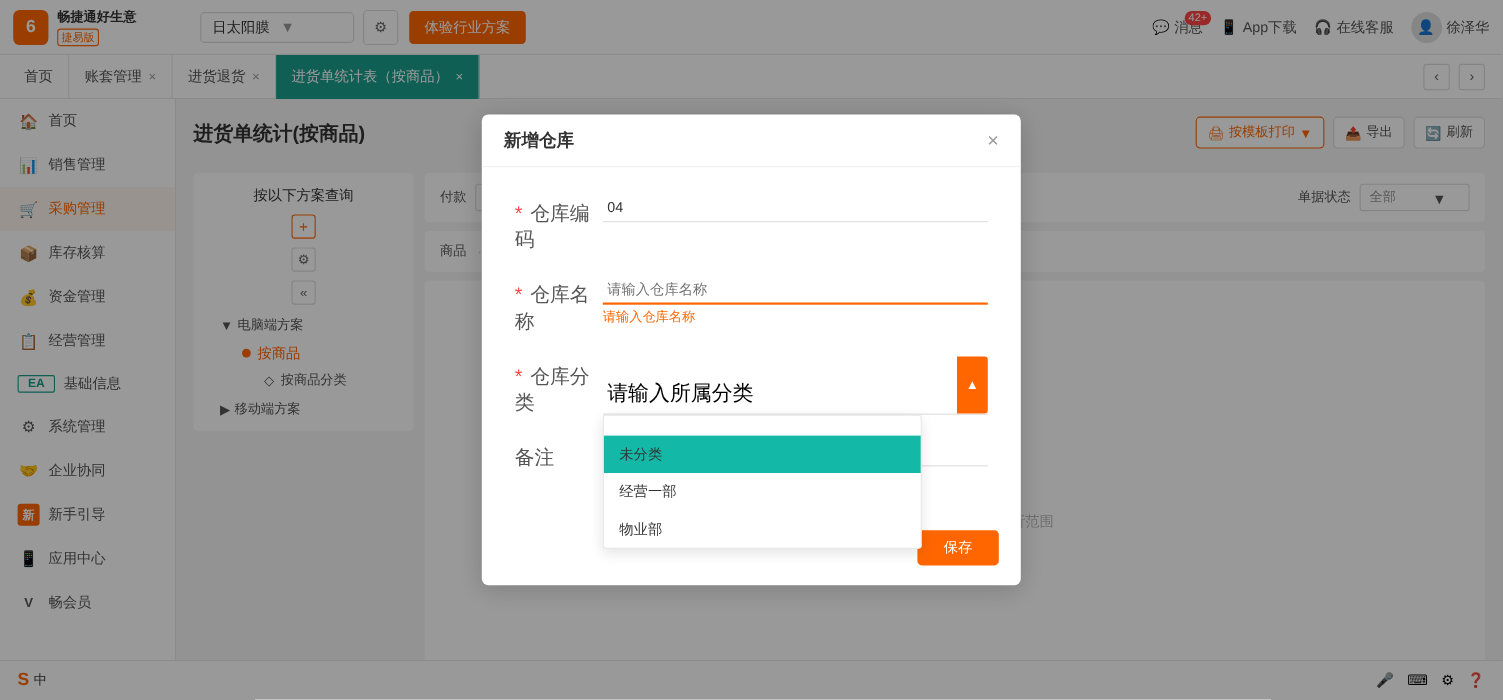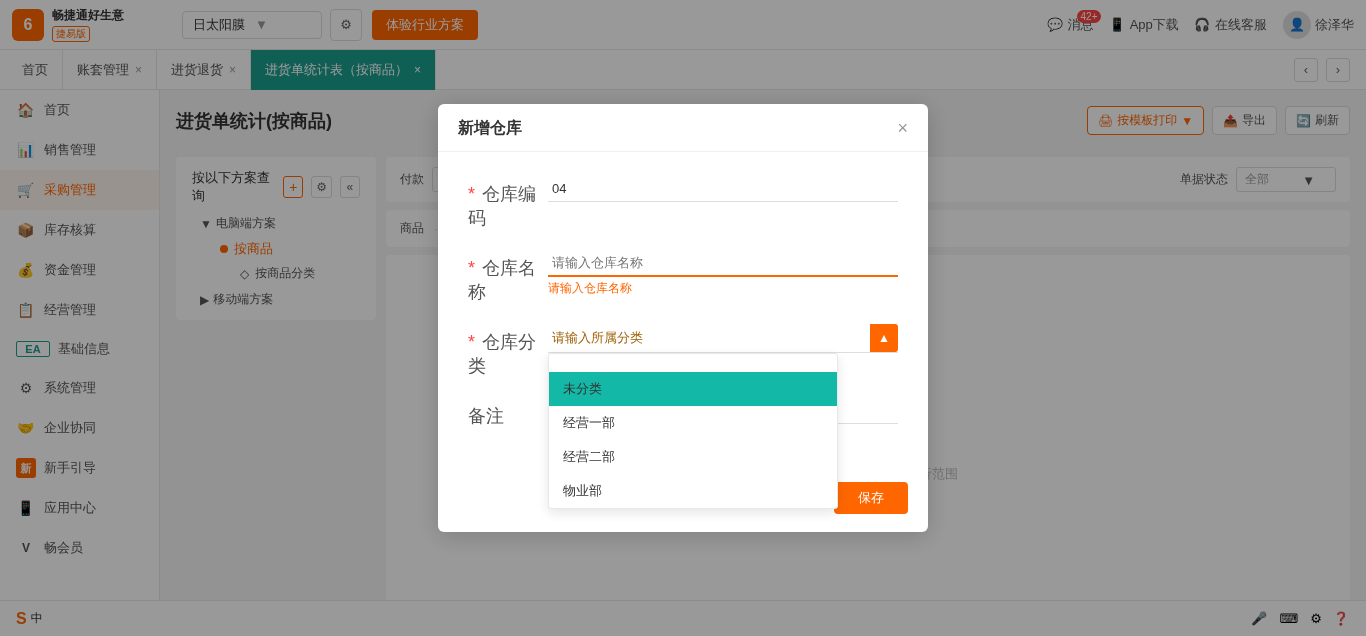--- a/index.html
+++ b/index.html
@@ -88,21 +88,21 @@
     .toolbar { display: flex; align-items: center; justify-content: flex-end; gap: 8px; margin-bottom: 12px; }
     .btn-print { display: flex; align-items: center; gap: 4px; border: 1px solid #ff6600; color: #ff6600; background: #fff; padding: 5px 10px; border-radius: 4px; cursor: pointer; font-size: 12px; }
     .btn-export { display: flex; align-items: center; gap: 4px; border: 1px solid #ddd; color: #555; background: #fff; padding: 5px 10px; border-radius: 4px; cursor: pointer; font-size: 12px; }
     .btn-refresh { display: flex; align-items: center; gap: 4px; border: 1px solid #ddd; color: #555; background: #fff; padding: 5px 10px; border-radius: 4px; cursor: pointer; font-size: 12px; }
     .btn-query { background: #ff6600; color: #fff; border: none; padding: 6px 16px; border-radius: 4px; cursor: pointer; font-size: 13px; }
     .btn-setting { background: #fff; color: #555; border: 1px solid #ddd; padding: 6px 12px; border-radius: 4px; cursor: pointer; font-size: 13px; }
 
     .filter-section {
       background: #fff; border-radius: 4px; padding: 12px 16px; margin-bottom: 10px;
     }
-    .filter-header { display: flex; align-items: center; gap: 8px; margin-bottom: 10px; color: #333; font-size: 13px; }
+    .filter-header { display: flex; align-items: center; gap: 8px; margin-bottom: 10px; color: #333; font-size: 13px; flex-direction: column; }
     .filter-header .add-btn { width: 22px; height: 22px; border: 1px solid #ff6600; color: #ff6600; border-radius: 3px; display: flex; align-items: center; justify-content: center; cursor: pointer; font-size: 14px; }
     .filter-header .gear-small { width: 22px; height: 22px; border: 1px solid #ddd; color: #666; border-radius: 3px; display: flex; align-items: center; justify-content: center; cursor: pointer; font-size: 12px; }
     .filter-header .collapse-btn { width: 22px; height: 22px; border: 1px solid #ddd; color: #666; border-radius: 3px; display: flex; align-items: center; justify-content: center; cursor: pointer; font-size: 12px; }
 
     .tree-item { padding: 4px 0 4px 20px; cursor: pointer; color: #555; font-size: 13px; display: flex; align-items: center; gap: 6px; }
     .tree-item.active { color: #ff6600; }
     .tree-item .orange-dot { width: 8px; height: 8px; background: #ff6600; border-radius: 50%; }
     .tree-sub { padding: 3px 0 3px 40px; cursor: pointer; color: #555; font-size: 12px; display: flex; align-items: center; gap: 6px; }
     .select-box { border: 1px solid #ddd; border-radius: 3px; padding: 3px 20px 3px 8px; position: relative; cursor: pointer; color: #555; min-width: 80px; display: flex; align-items: flex-end; justify-content: space-between; }
 
@@ -409,33 +409,30 @@
         </div>
       </div>
 
       <div class="form-row" style="position:relative;">
         <div class="form-label">
           <span class="required">*</span>
           <span>仓库分类</span>
         </div>
         <div class="form-control-wrap" style="position:relative;">
           <div class="select-with-arrow">
-            <span style="color:#a16207;font-size:13px;flex:1;">请输入所属分类</span>
+            <span style="color:#000000;font-size:19px;flex:1;margin-top:16px;">请输入所属分类</span>
             <div class="select-arrow-btn">▲</div>
           </div>
 
           <div class="dropdown-list">
             <div class="dropdown-item highlighted">
               <span>未分类</span>
             </div>
             <div class="dropdown-item">
               <span>经营一部</span>
-            </div>
-            <div class="dropdown-item">
-              <span>经营二部</span>
             </div>
             <div class="dropdown-item">
               <span>物业部</span>
             </div>
           </div>
         </div>
       </div>
 
       <div class="form-row">
         <div class="form-label">

